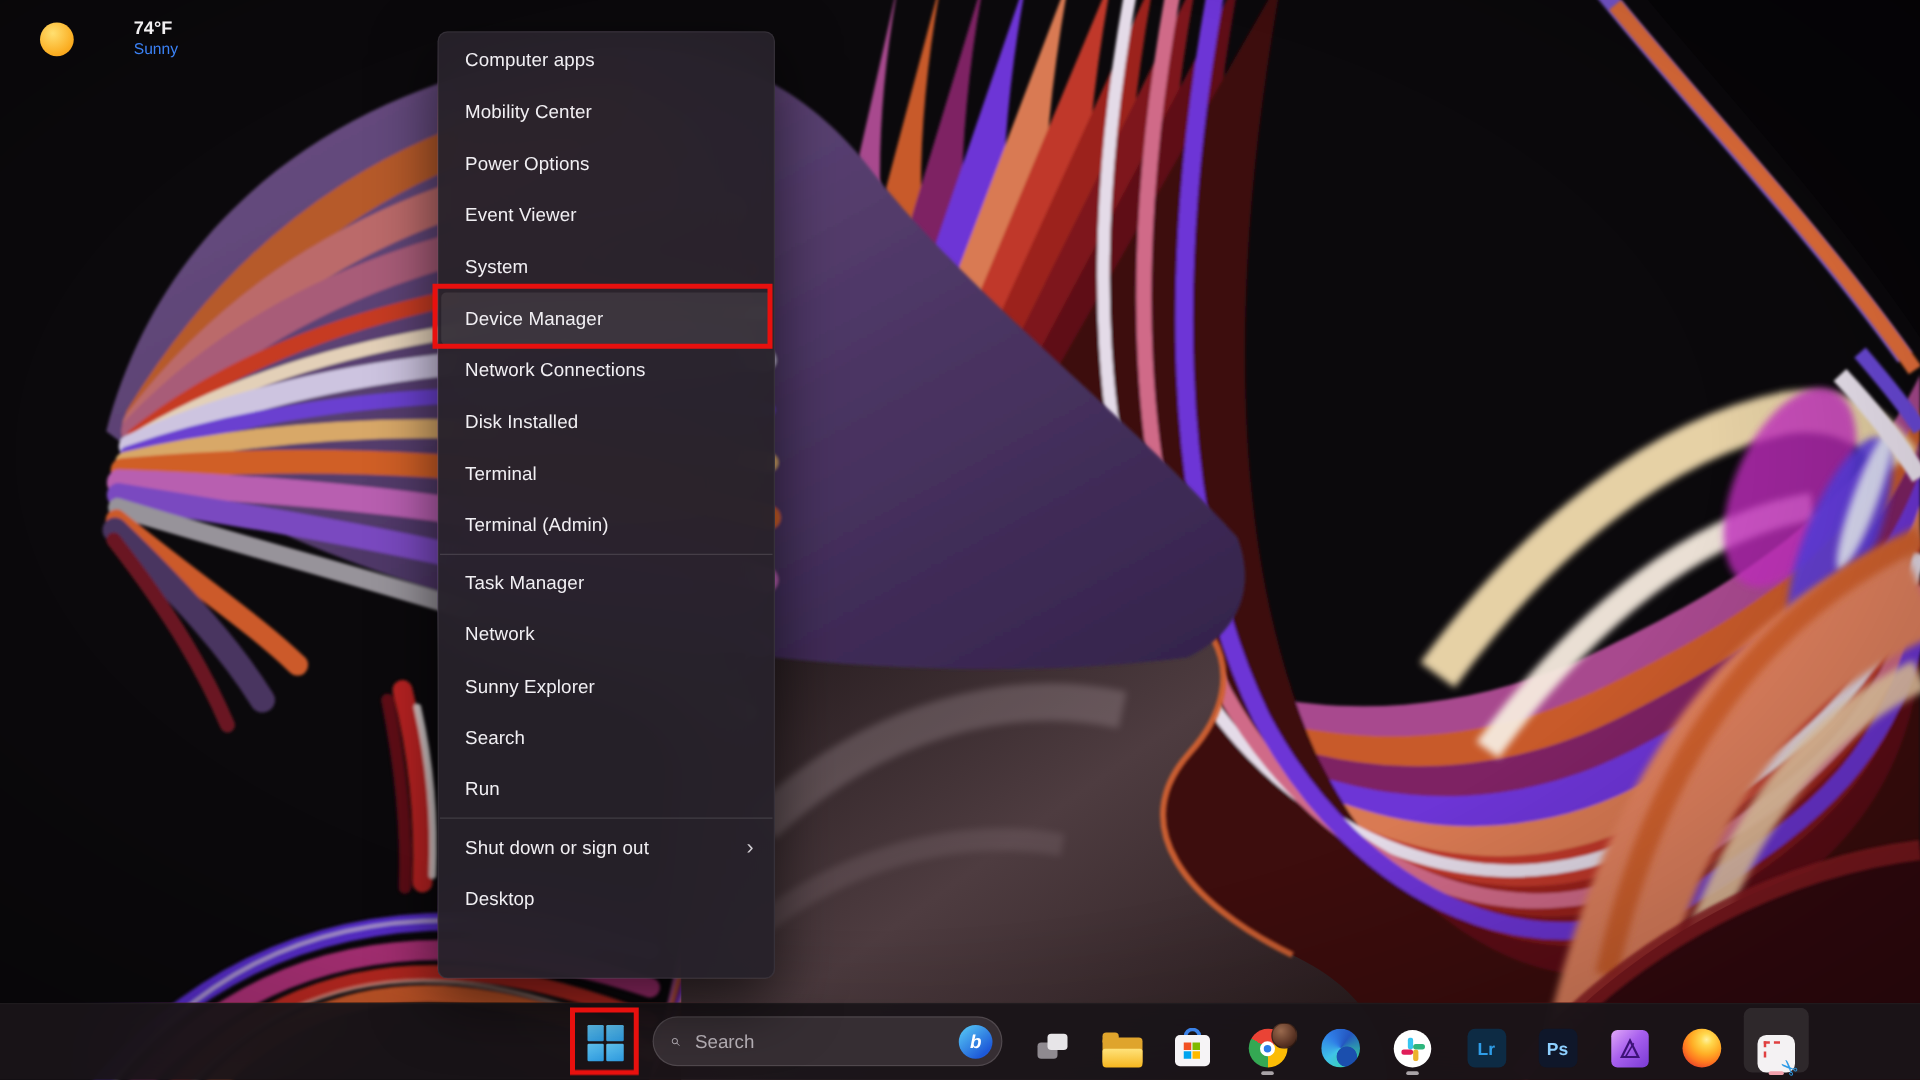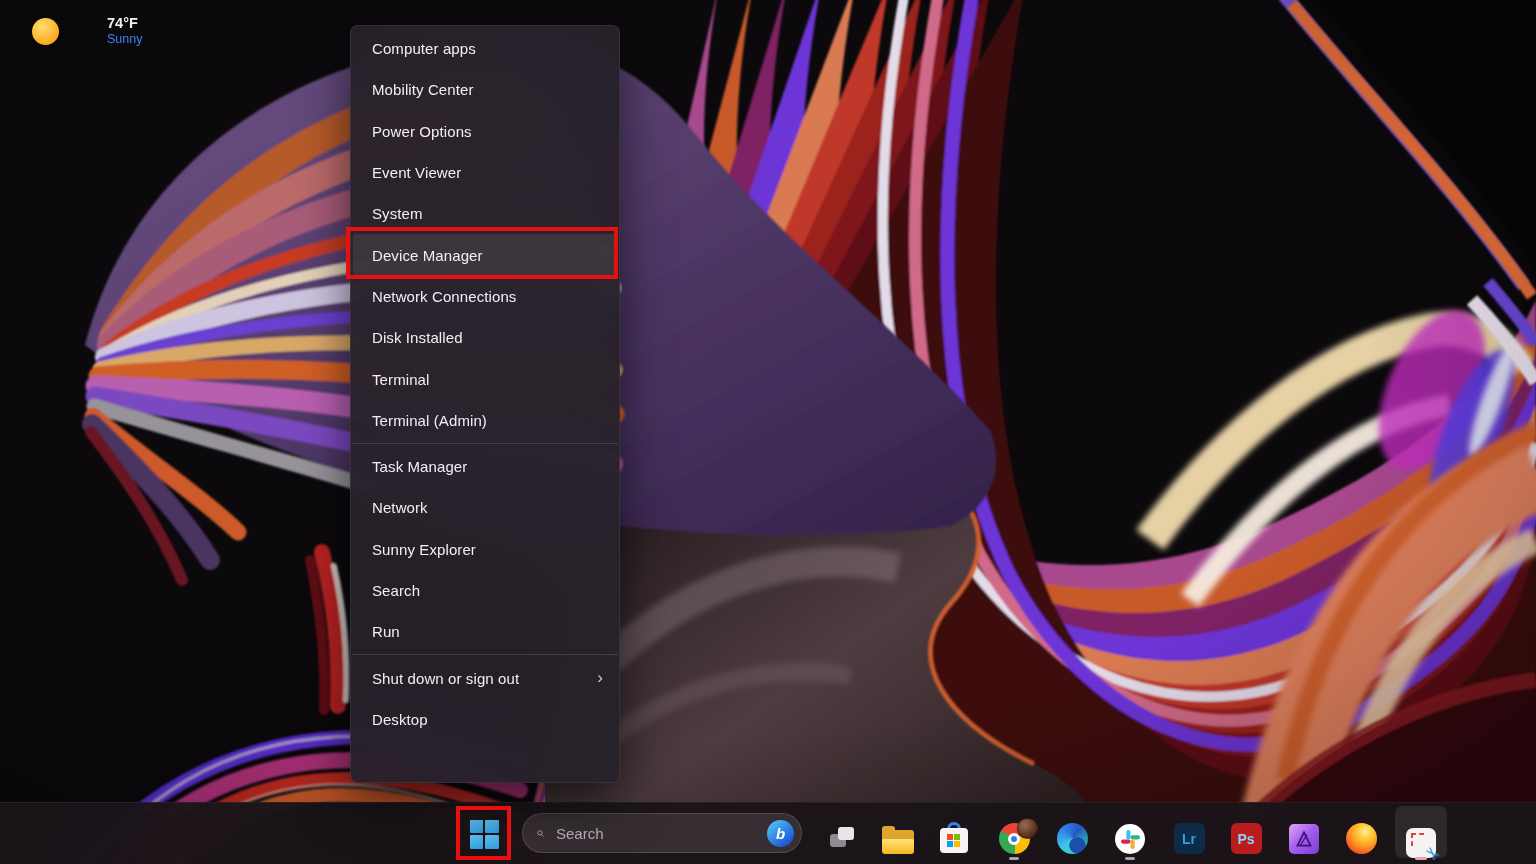--- a/index.html
+++ b/index.html
@@ -80,21 +80,21 @@
     background:radial-gradient(circle at 35% 30%,#9a6a4e,#5c3525 60%,#2e1812);
     border:1px solid rgba(0,0,0,0.35);}
   .ic-edge{position:relative;width:31px;height:31px;border-radius:50%;
     background:radial-gradient(circle at 66% 72%,#1b4fae 0 26%,rgba(0,0,0,0) 28%),
       conic-gradient(from 140deg,#35d49c,#40c4e8 90deg,#2f7de6 180deg,#2456c0 255deg,#35d49c 360deg);}
   .ic-slack{width:30px;height:30px;border-radius:50%;background:#fff;
     display:flex;align-items:center;justify-content:center;}
   .tile{width:31px;height:31px;border-radius:6px;display:flex;align-items:center;justify-content:center;
     font-weight:700;font-size:14px;}
   .tile.lr{background:#0d2b44;color:#2f9de8;}
-  .tile.ps{background:#b91c1c;color:#8ed0ff;}
+  .tile.ps{background:#0f172a;color:#8ed0ff;}
   .ic-aff{width:30px;height:30px;border-radius:5px;
     background:linear-gradient(135deg,#e0a8f8 0%,#a860ee 45%,#7a3bd4 100%);
     display:flex;align-items:center;justify-content:center;}
   .ic-ffx{width:31px;height:31px;border-radius:50%;
     background:radial-gradient(circle at 62% 28%,#fff0a0 0%,#ffd84d 16%,#ffae26 40%,#ff7a1f 62%,#e8432a 82%,#c22a50 100%);}
   .ic-snip{position:relative;width:30px;height:30px;background:#f4f2f3;border-radius:7px;}
   .ic-snip .frame{position:absolute;left:5px;top:5px;width:13px;height:13px;
     border-left:2.5px dashed #e04040;border-top:2.5px dashed #e04040;}
   .ic-snip .sciss{position:absolute;right:-3px;bottom:-5px;color:#2e9be6;font-size:17px;
     transform:rotate(-135deg);font-family:"DejaVu Sans",sans-serif;}

